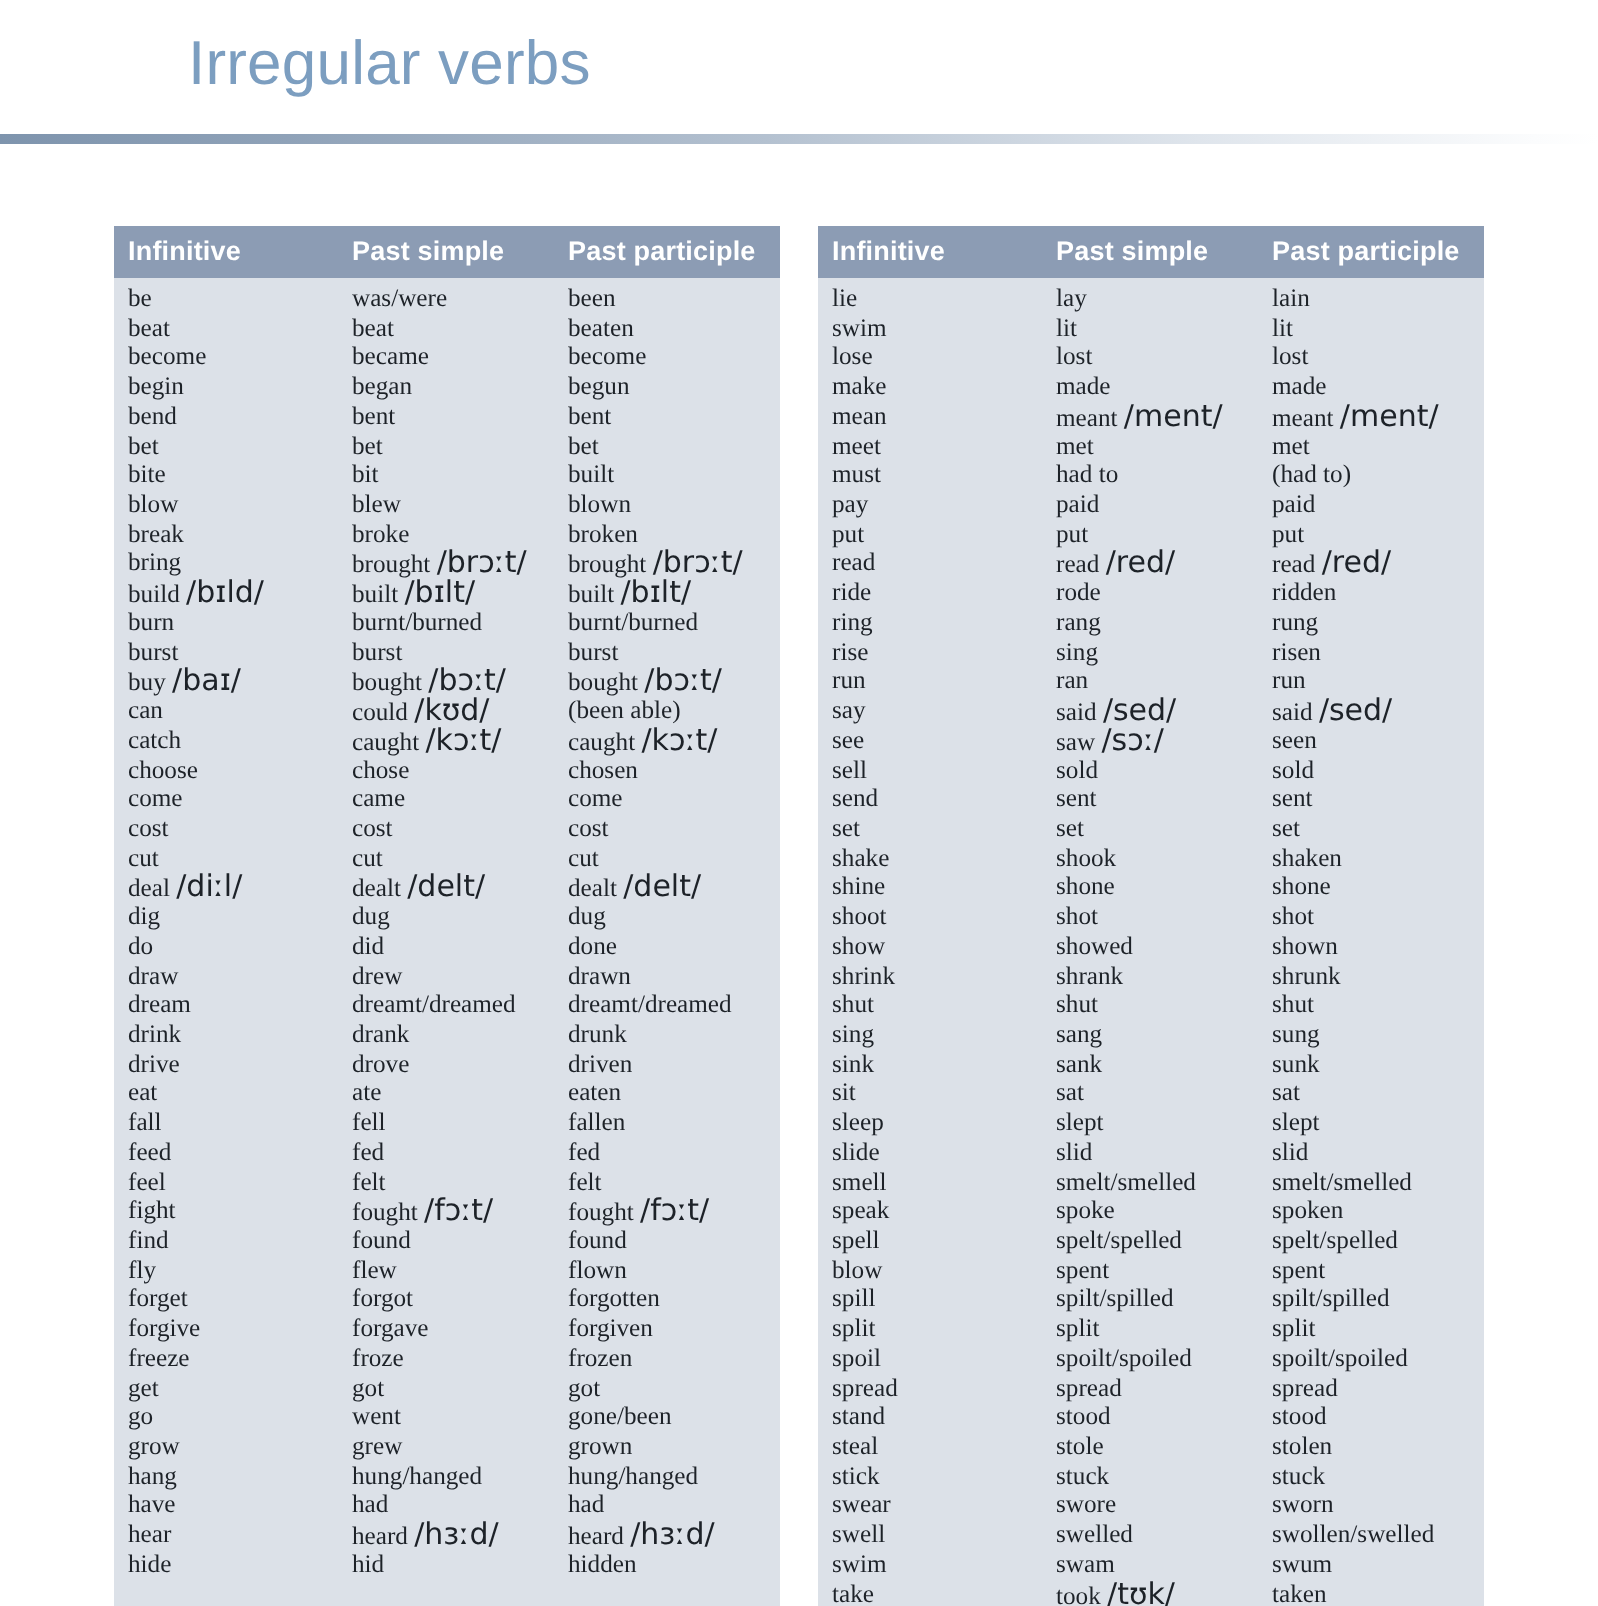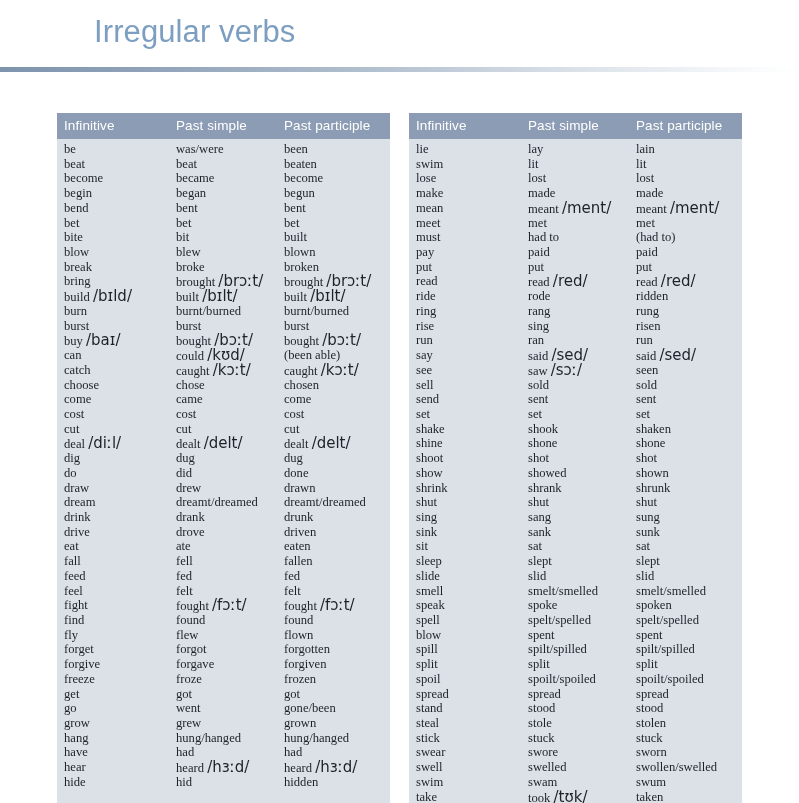--- a/index.html
+++ b/index.html
@@ -57,21 +57,21 @@
   .table-head {
     height: 26px;
     background: #8c9cb4;
     position: relative;
   }
   .table-head .cell {
     position: absolute;
     top: 5px;
     font-family: "Liberation Sans", "DejaVu Sans", sans-serif;
     font-size: 13.5px;
-    font-weight: normal;
+    font-weight: bold;
     color: #ffffff;
     letter-spacing: 0.1px;
     white-space: nowrap;
   }
   .table-body {
     position: relative;
     height: 664px;
     overflow: hidden;
     padding-top: 3px;
   }

